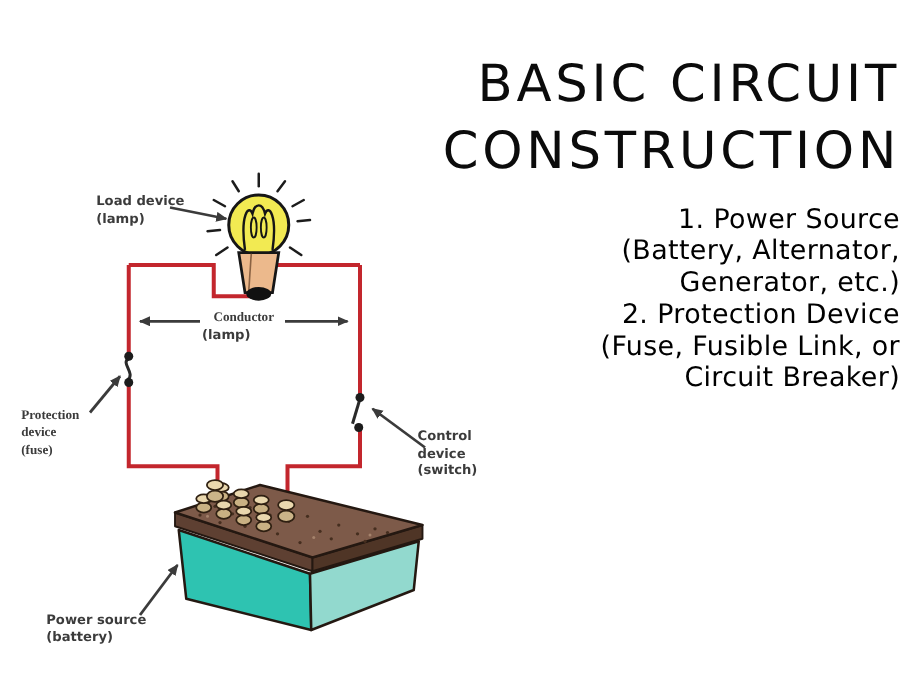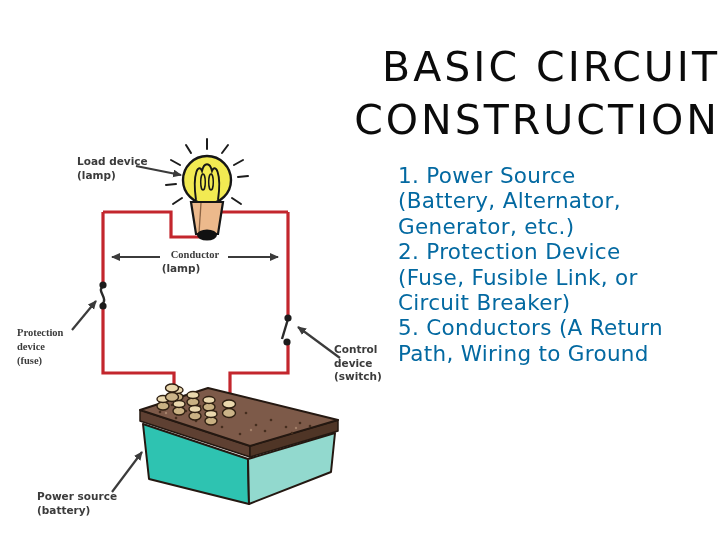--- a/index.html
+++ b/index.html
@@ -9,21 +9,22 @@
   }
   .abs{position:absolute;}
   .title{
     left:0;top:41px;width:720px;text-align:right;
     font-size:41px;font-weight:normal;line-height:53px;letter-spacing:3px;
     color:#0b0b0b;white-space:pre-line;
   }
   .component-list{
     left:398px;top:163px;width:322px;
     font-size:21.5px;line-height:25.4px;letter-spacing:0.3px;
-    color:#0369a1;
+    color:#000000;
+    text-align:right;
   }
   .component-list .item{white-space:pre-line;}
   .diag-label{
     font-size:10.5px;font-weight:bold;line-height:13.5px;color:#3b3b3b;
     white-space:pre-line;
   }
   svg{display:block;}
 </style>
 </head>
 <body>
@@ -175,15 +176,13 @@
 <div class="abs diag-label" style="left:37px;top:489px;line-height:14px;">Power source
 (battery)</div>
 
 <div class="abs component-list">
   <div class="item">1. Power Source
 (Battery, Alternator,
 Generator, etc.)</div>
   <div class="item">2. Protection Device
 (Fuse, Fusible Link, or
 Circuit Breaker)</div>
-  <div class="item">5. Conductors (A Return
-Path, Wiring to Ground</div>
 </div>
 
 </body></html>

